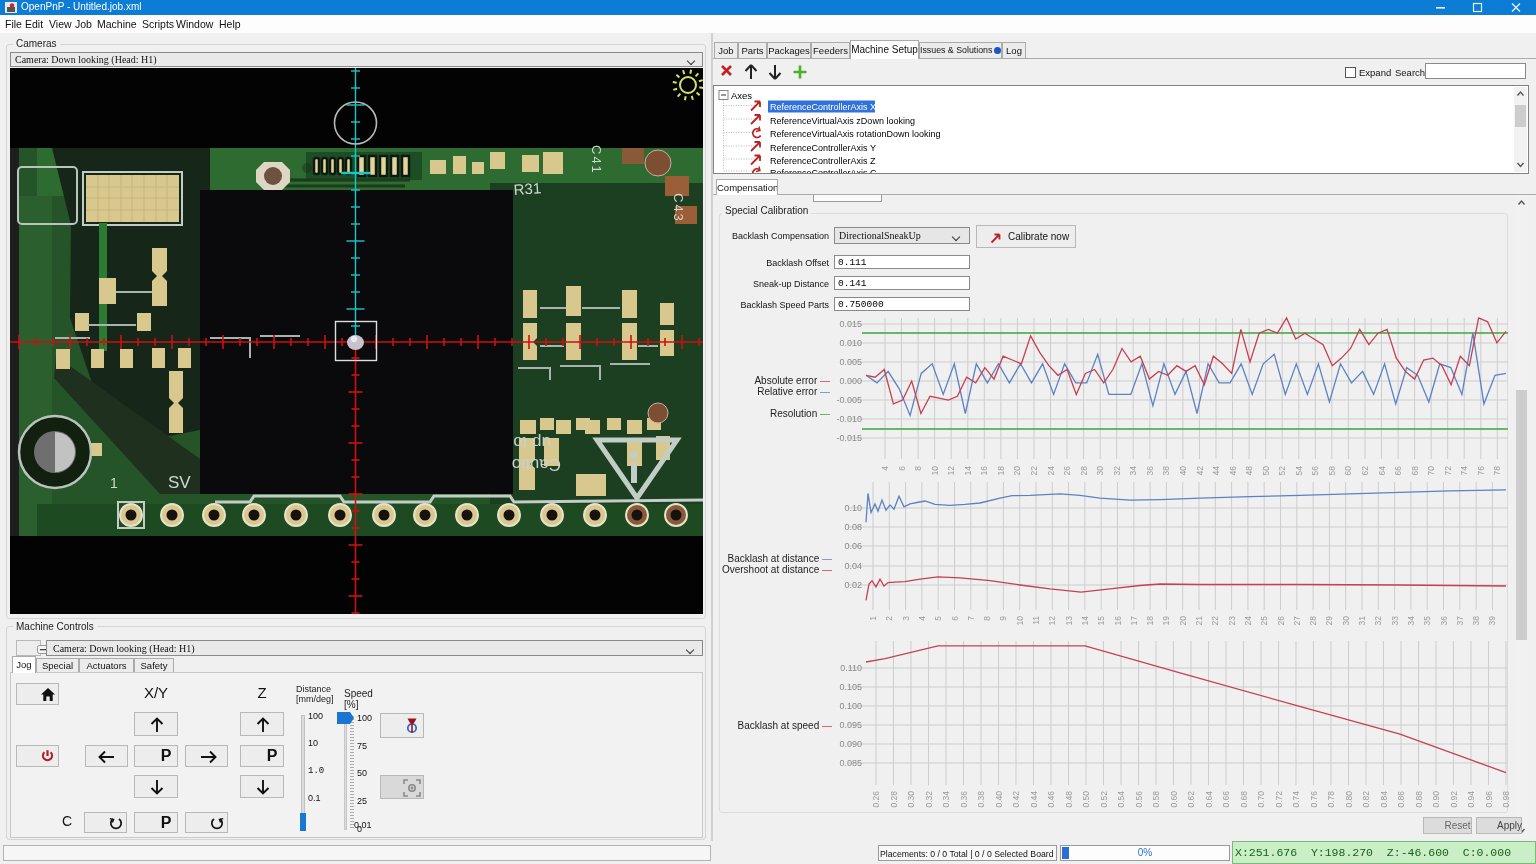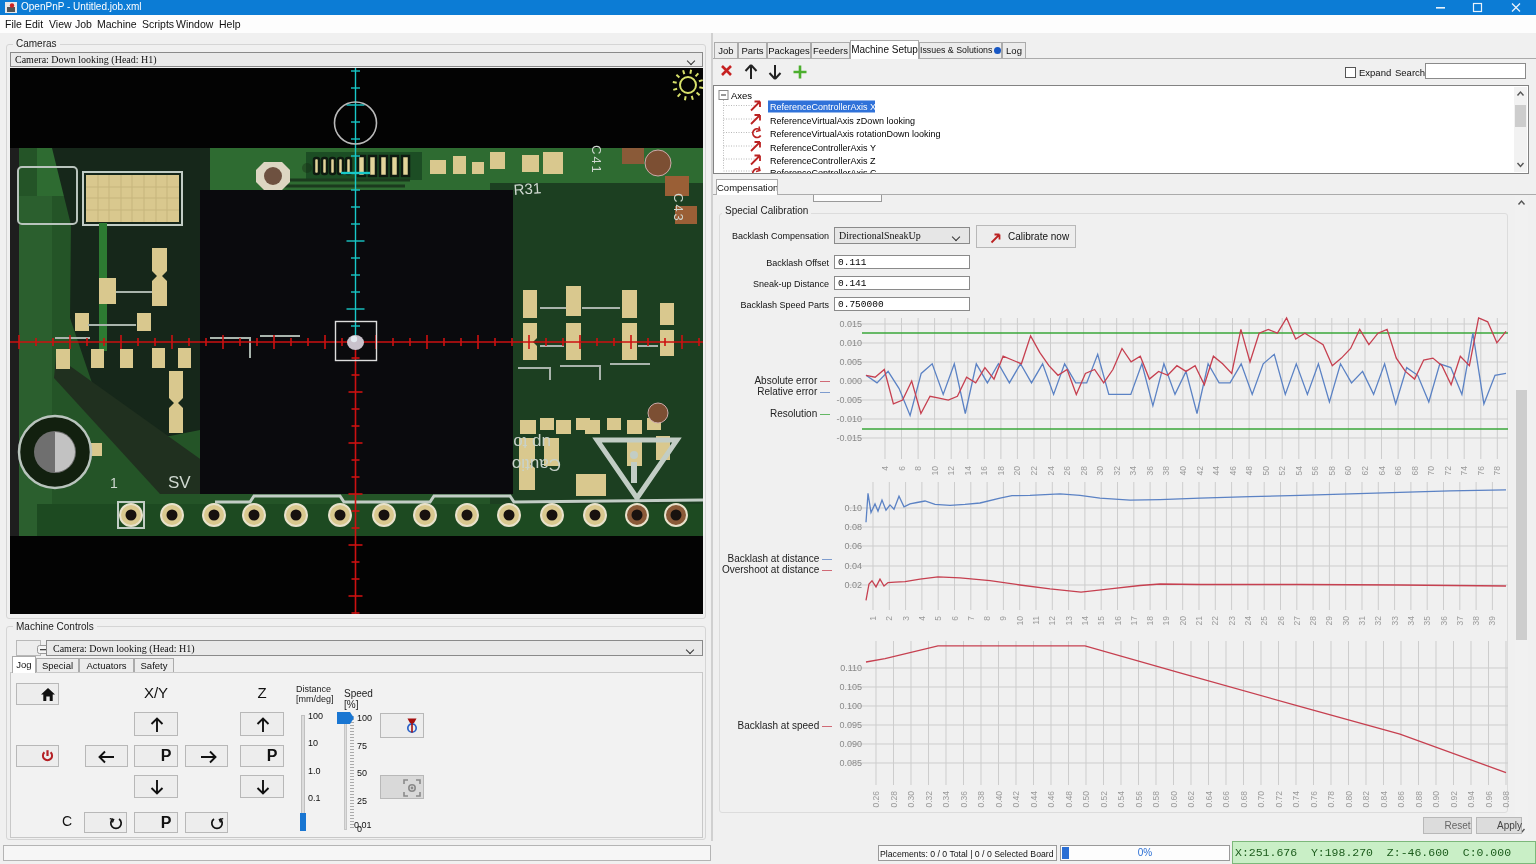--- a/index.html
+++ b/index.html
@@ -382,21 +382,21 @@
           <path d="M13.2 2.6 L9.4 3.4 L10.6 6.6" stroke="#111" stroke-width="1.4" fill="none"></path>
         </svg></div>
 
     <div class="abs" style="left:296px;top:684px;font-size:9px;color:#222;">Distance<br>[mm/deg]</div>
     <div class="abs" style="left:344px;top:688px;font-size:10px;color:#222;">Speed<br>[%]</div>
 
     <div class="abs" style="left:301px;top:715px;width:4px;height:116px;background:#dcdcdc;border:1px solid #c0c0c0;"></div>
     <div class="abs" style="left:300px;top:813px;width:6px;height:18px;background:#1976d2;"></div>
     <div class="abs" style="left:308px;top:711px;font-size:9px;color:#111;">100</div>
     <div class="abs" style="left:308px;top:738px;font-size:9px;color:#111;">10</div>
-    <div class="abs" style="left:308px;top:766px;font-size:9px;color:#111;">1.0</div>
+    <div class="abs" style="left:308px;top:766px;font-size:9px;color:#111;font-family:Liberation Mono, monospace;">1.0</div>
     <div class="abs" style="left:308px;top:793px;font-size:9px;color:#111;">0.1</div>
     <div class="abs" style="left:306px;top:820px;font-size:9px;color:#111;margin-left:48px;">0.01</div>
 
     <div class="abs" style="left:344px;top:715px;width:3px;height:115px;background:#dcdcdc;border:1px solid #c6c6c6;"></div>
     <div class="abs" style="left:350px;top:716px;width:4px;height:112px;background:repeating-linear-gradient(#aaa 0 1px, transparent 1px 3px);"></div>
     <svg class="abs" style="left:337px;top:712px;" width="17" height="12">
         <path d="M0 0 L13 0 L17 6 L13 12 L0 12 Z" fill="#1976d2"></path>
       </svg>
     <div class="abs" style="left:357px;top:713px;font-size:9px;color:#111;">100</div>
     <div class="abs" style="left:357px;top:741px;font-size:9px;color:#111;">75</div>

